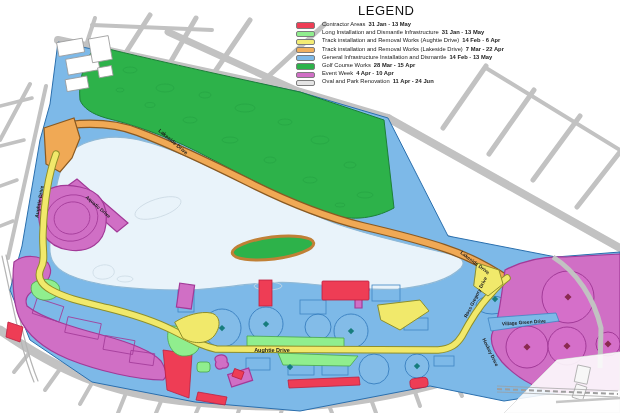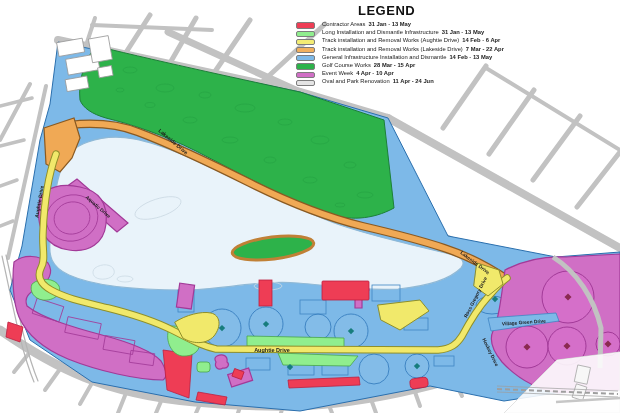--- a/index.html
+++ b/index.html
@@ -1,21 +1,21 @@
 <!DOCTYPE html>
 <html style="--c-contractor: #ee3d55; --c-long-installation: #90ee8e; --c-track-aughtie: #f1e96b; --c-track-lakeside: #f0a955; --c-general-infrastructure: #7db9e8; --c-golf-course: #2db24a; --c-event-week: #d06fc5; --c-oval-renovation: #e4e4e4; --c-lake: #e9f3fa; --c-streets: #c2c2c2;"><head>
 <meta charset="utf-8">
 <style>
   html,body{margin:0;padding:0;background:#fff;width:620px;height:413px;overflow:hidden;
     font-family:"Liberation Sans",sans-serif;}
   #stage{position:relative;width:620px;height:413px;background:#fff;}
   #mapsvg{position:absolute;left:0;top:0;}
   
   #legend{position:absolute;left:296px;top:3px;width:322px;z-index:5;}
-  #legend .title{font-size:13px;font-weight:bold;letter-spacing:.5px;color:#111;margin:0 0 4px 62px;}
+  #legend .title{font-size:13px;font-weight:normal;letter-spacing:.5px;color:#111;margin:0 0 4px 62px;}
   #legend .rows{display:flex;flex-direction:column;gap:2.6px;}
   .lrow{display:flex;align-items:flex-start;gap:7px;height:5.6px;}
   .lrow .sw{width:17px;height:4.2px;border:0.8px solid #7d7d7d;border-radius:2px;flex:0 0 auto;margin-top:.4px;}
   .lrow .txt{font-size:5.8px;line-height:5.8px;color:#222;white-space:nowrap;}
   .lrow .txt b{margin-left:3px;}
   svg text{font-family:"Liberation Sans",sans-serif;font-weight:bold;fill:#1c1c1c;}
 </style>
 </head>
 <body>
 

